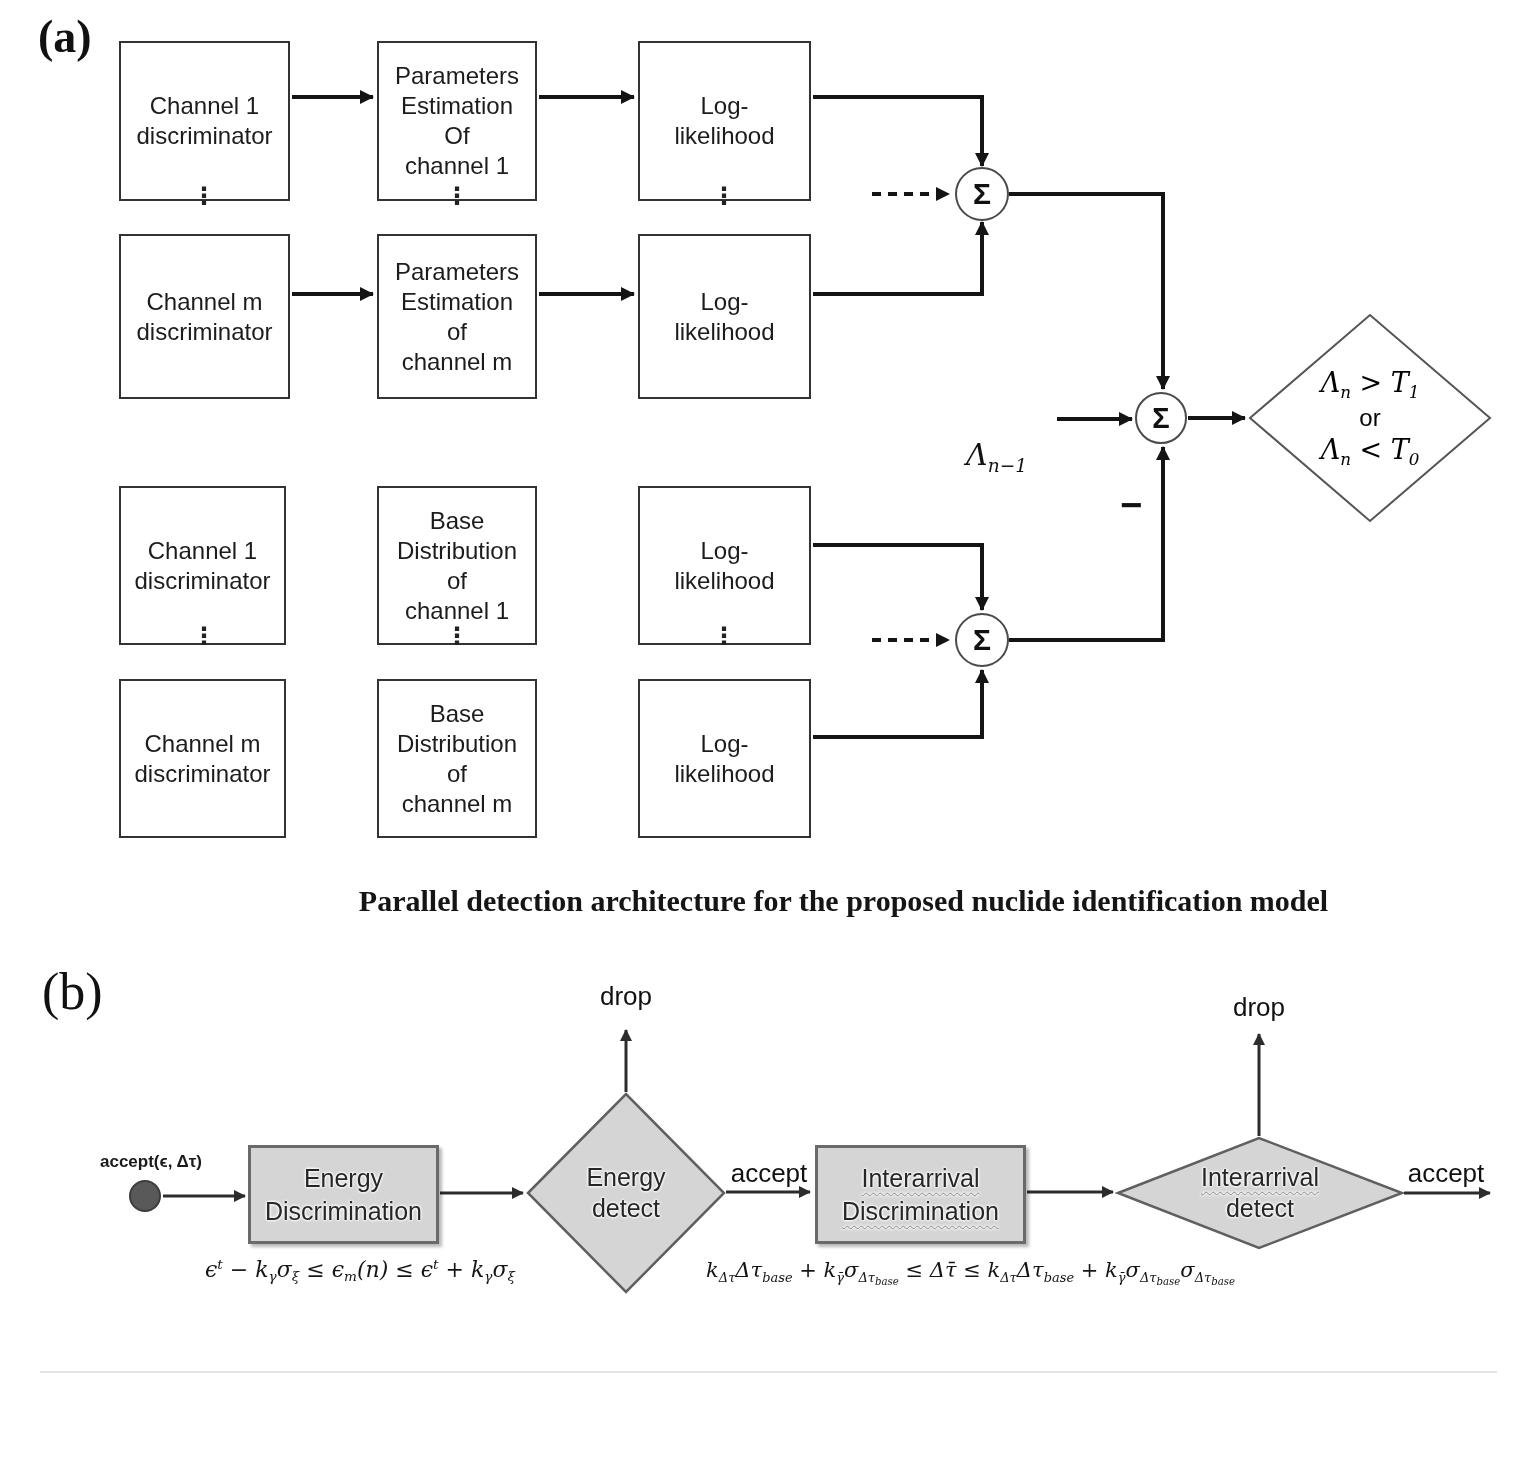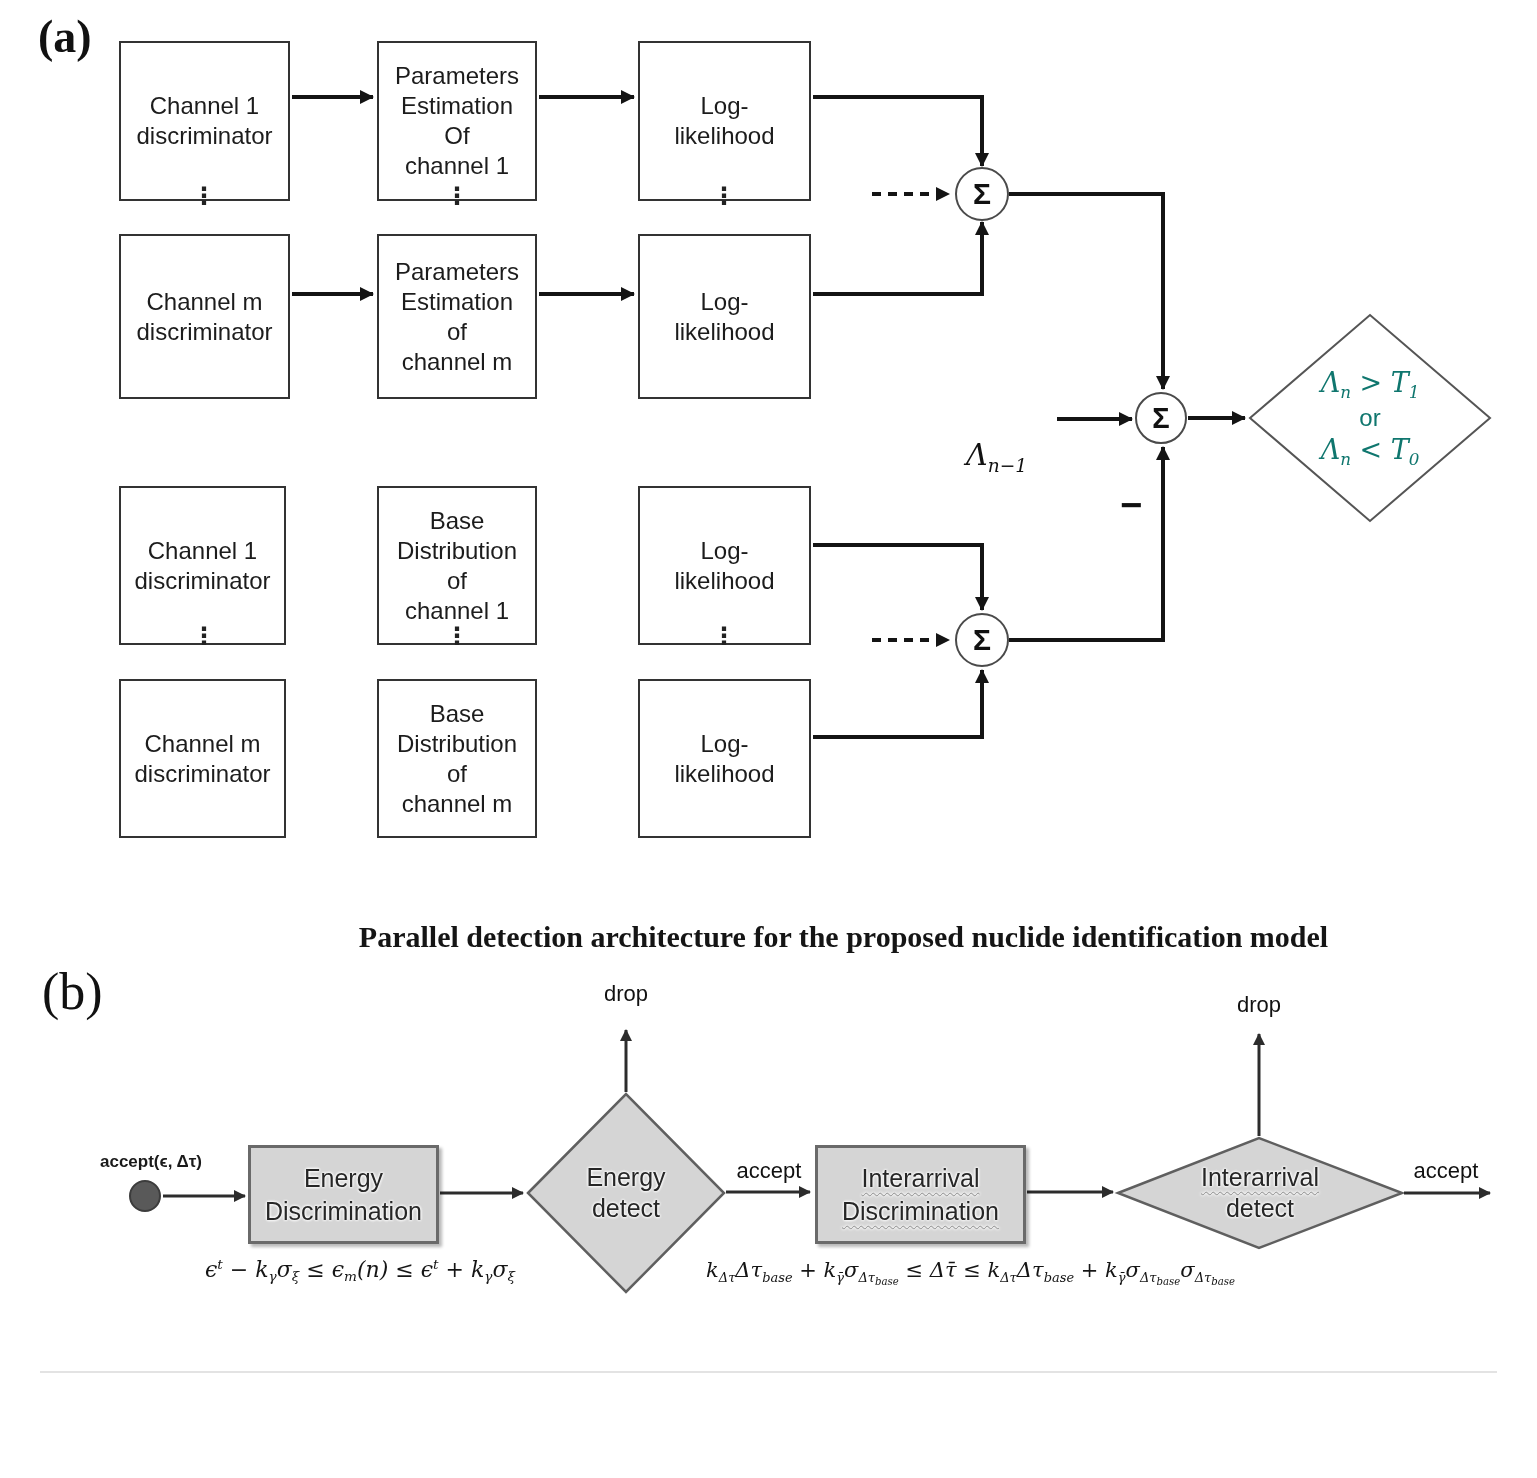--- a/index.html
+++ b/index.html
@@ -28,29 +28,29 @@
 
   .mi{font-style:italic;}
   .msub{font-size:0.62em;vertical-align:-0.35em;font-style:italic;}
   .msup{font-size:0.62em;vertical-align:0.55em;font-style:italic;}
   .msub2{font-size:0.78em;vertical-align:-0.3em;font-style:italic;}
 
   .lam{position:absolute;left:966px;top:399px;font:italic 30px "DejaVu Serif",serif;color:#111;margin-top:38px;}
 
   .dec{position:absolute;left:1268px;top:356px;width:204px;height:124px;
        display:flex;flex-direction:column;align-items:center;justify-content:center;
-       font:italic 27px "DejaVu Serif",serif;color:#0f766e;line-height:1.3;}
+       font:italic 27px "DejaVu Serif",serif;color:#000000;line-height:1.3;}
   .dec .dor{font:24px "Liberation Sans","DejaVu Sans",sans-serif;font-style:normal;}
 
   .minus{position:absolute;left:1114px;top:486px;width:34px;text-align:center;
          font-weight:700;font-size:38px;line-height:38px;color:#111;}
 
   .cap{position:absolute;text-align:center;font-family:"Liberation Serif","DejaVu Serif",serif;
        font-weight:700;font-size:30px;color:#151515;}
-  .cap.a{left:150px;right:0;top:884px;margin-top:36px;}
+  .cap.a{left:150px;right:0;top:884px;}
   .cap.b{left:140px;right:0;top:1400px;}
 
   
   .photon-lbl{position:absolute;left:100px;top:1152px;font-weight:700;font-size:17px;color:#1a1a1a;}
 
   .gbox{position:absolute;box-sizing:border-box;background:#d5d5d5;border:3px solid #6a6a6a;
         box-shadow:3px 3px 3px rgba(0,0,0,0.28);display:flex;flex-direction:column;
         align-items:center;justify-content:center;text-align:center;
         font-size:25px;line-height:1.3;color:#262626;white-space:pre-line;}
   .gbox.ed{left:248px;top:1145px;width:191px;height:99px;}
@@ -58,21 +58,21 @@
 
   .glow{text-shadow:0 0 3px #fff,0 0 3px #fff,0 0 3px #fff;}
   .squig{text-decoration-line:underline;text-decoration-style:wavy;
          text-decoration-color:#8f8f8f;text-decoration-thickness:1px;text-underline-offset:5px;}
 
   .dtxt{position:absolute;display:flex;flex-direction:column;align-items:center;justify-content:center;
         text-align:center;font-size:25px;line-height:1.25;color:#262626;white-space:pre-line;}
   .dtxt.energy{left:540px;top:1158px;width:172px;height:70px;}
   .dtxt.inter{left:1146px;top:1158px;width:228px;height:70px;}
 
-  .blab{position:absolute;text-align:center;font-size:22px;color:#111;}
+  .blab{position:absolute;text-align:center;font-size:26px;color:#111;}
   .blab.drop1{left:583px;top:981px;width:86px;}
   .blab.drop2{left:1216px;top:992px;width:86px;}
   .blab.acc1{left:723px;top:1158px;width:92px;}
   .blab.acc2{left:1398px;top:1158px;width:96px;}
 
   .formula{position:absolute;font:italic 22px "DejaVu Serif",serif;color:#151515;white-space:nowrap;}
   .formula.f1{left:205px;top:1256px;}
   .formula.f2{left:706px;top:1258px;font-size:21px;}
 </style>
 </head>

